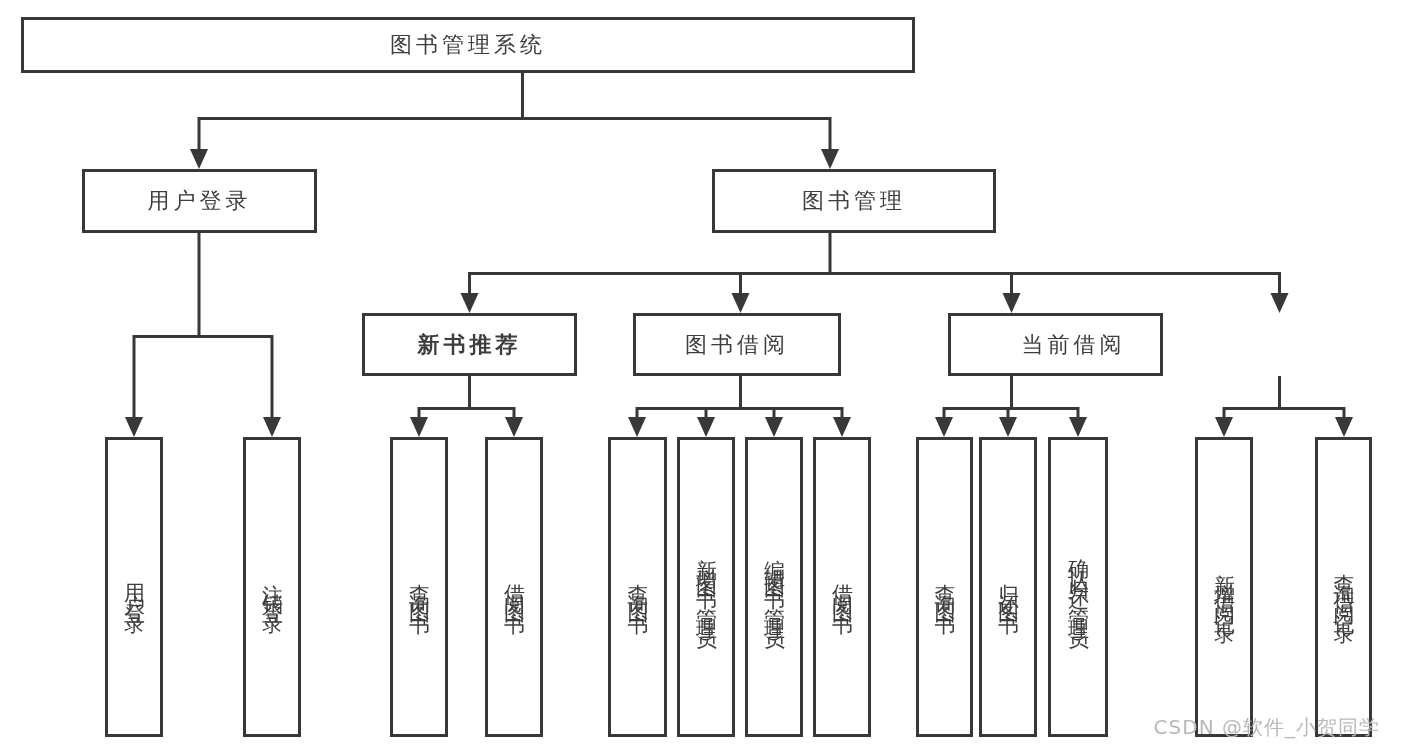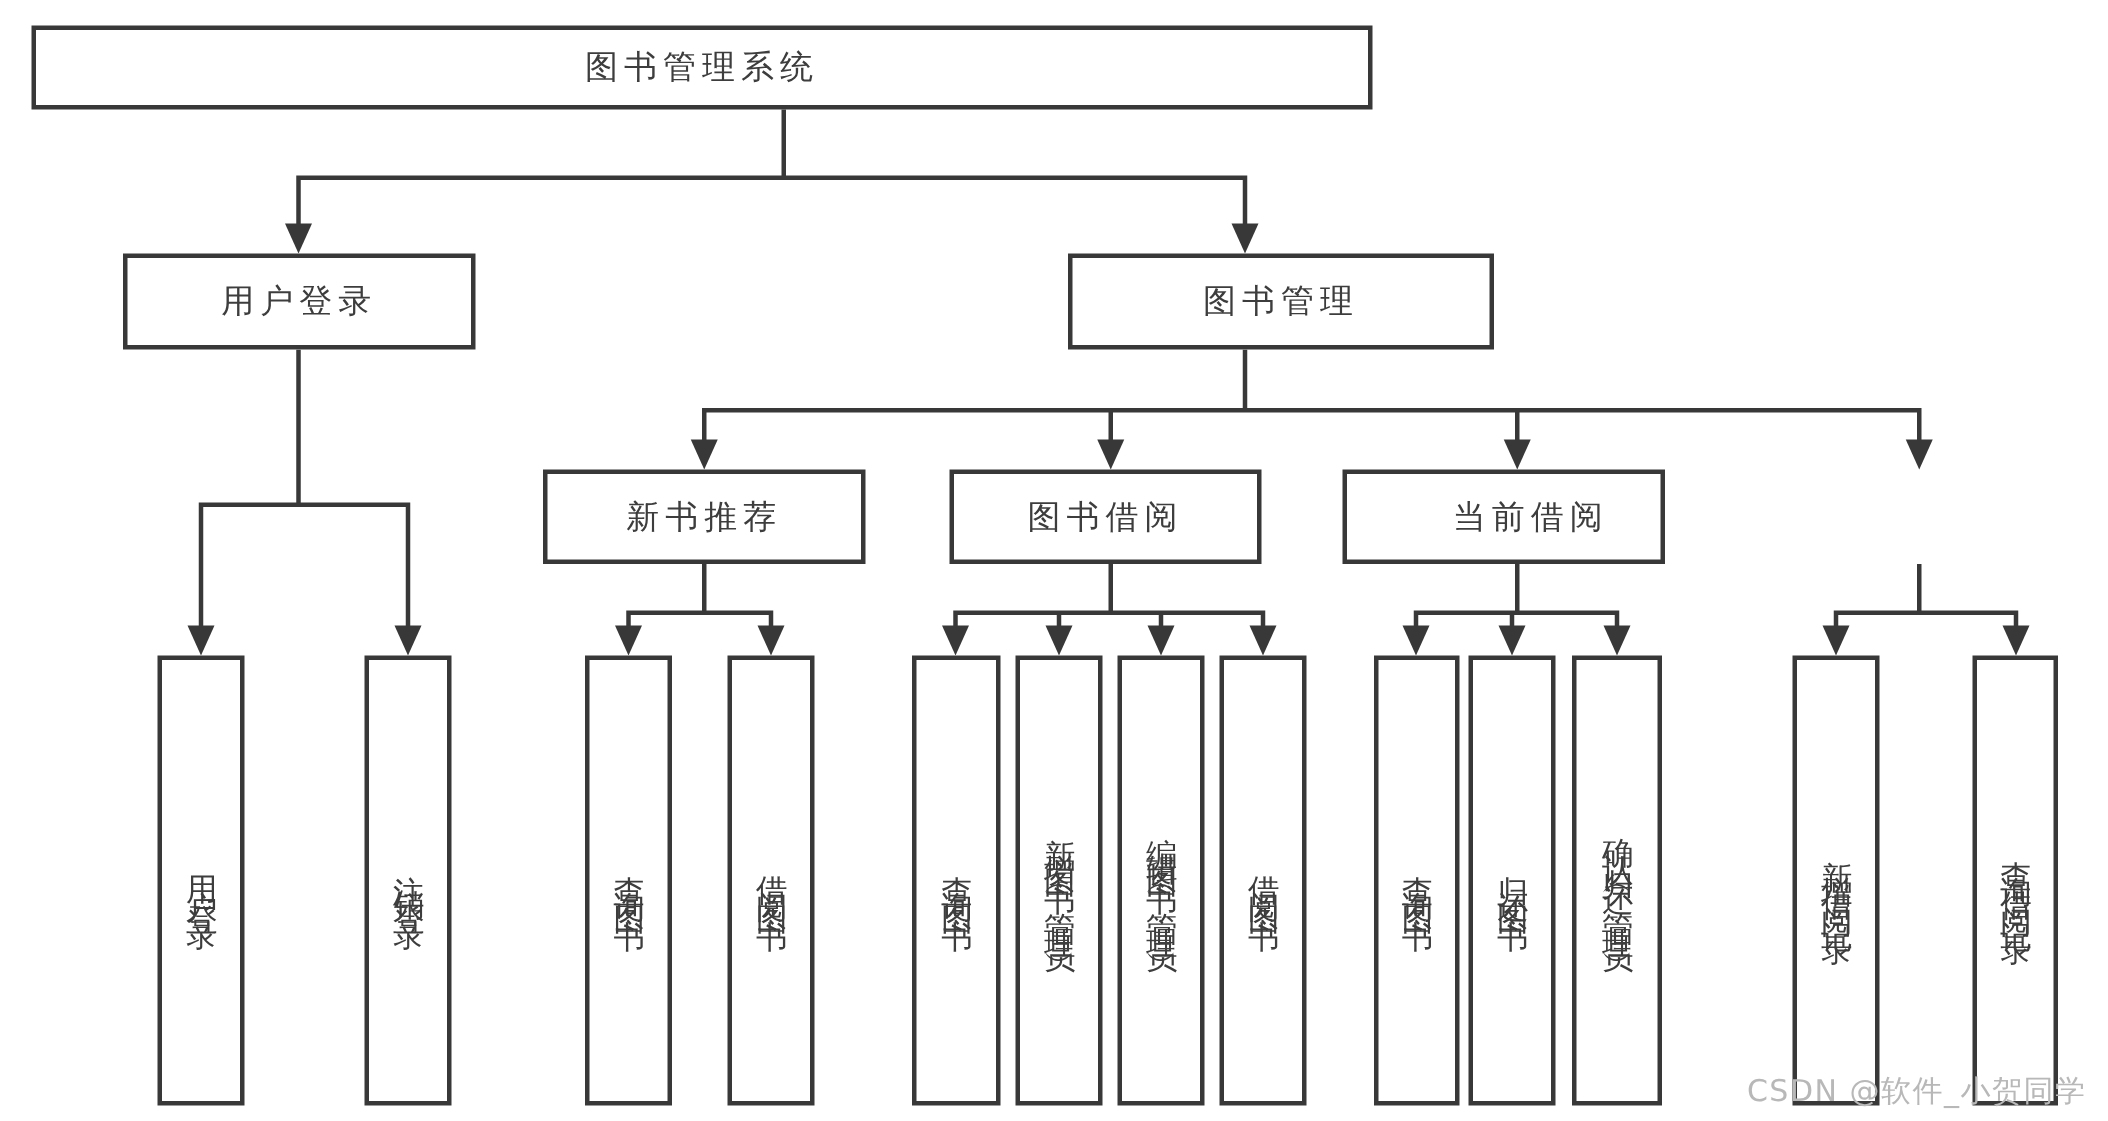--- a/index.html
+++ b/index.html
@@ -31,40 +31,40 @@
     letter-spacing:10px;
     white-space:normal;
     line-height:1;
   }
   
   .n-root        {left:21px;  top:17px;  width:894px; height:56px;}
   
   .n-user-login  {left:82px;  top:169px; width:235px; height:64px;}
   .n-book-mgmt   {left:712px; top:169px; width:284px; height:64px;}
   
-  .n-new-book    {left:362px; top:313px; width:215px; height:63px;}
+  .n-new-book    {left:362px; top:313px; width:215px; height:63px;font-weight:bold;}
   .n-book-borrow {left:633px; top:313px; width:208px; height:63px;}
-  .n-cur-borrow  {left:895px; top:313px; width:215px; height:63px;padding-left:36px;}
+  .n-cur-borrow  {left:948px; top:313px; width:215px; height:63px;padding-left:36px;}
   .n-borrow-rec  {left:1172px;top:313px; width:215px; height:63px;}
   
   .v{top:437px;width:58px;height:300px;}
   .v1 {left:105px;}  .v2 {left:243px;}
   .v3 {left:390px;}  .v4 {left:485px;}
   .v5 {left:608px;width:59px;} .v6 {left:677px;} .v7 {left:745px;} .v8 {left:813px;}
   .v9 {left:916px;width:57px;} .v10{left:979px;} .v11{left:1048px;width:60px;}
   .v12{left:1195px;} .v13{left:1315px;width:57px;}
   #connectors{
     position:absolute;left:0;top:0;width:1405px;height:747px;
     z-index:1;pointer-events:none;
   }
   #connectors path{stroke:#383838;stroke-width:3;fill:none;}
   #connectors polygon{fill:#383838;stroke:none;}
   .watermark{
     position:absolute;
-    right:14px;bottom:6px;
+    right:25px;bottom:6px;
     color:#b8b8b8;
     font-size:20px;
     letter-spacing:1px;
     z-index:3;
   }
 </style>
 </head>
 <body>
 
 <div id="canvas">

